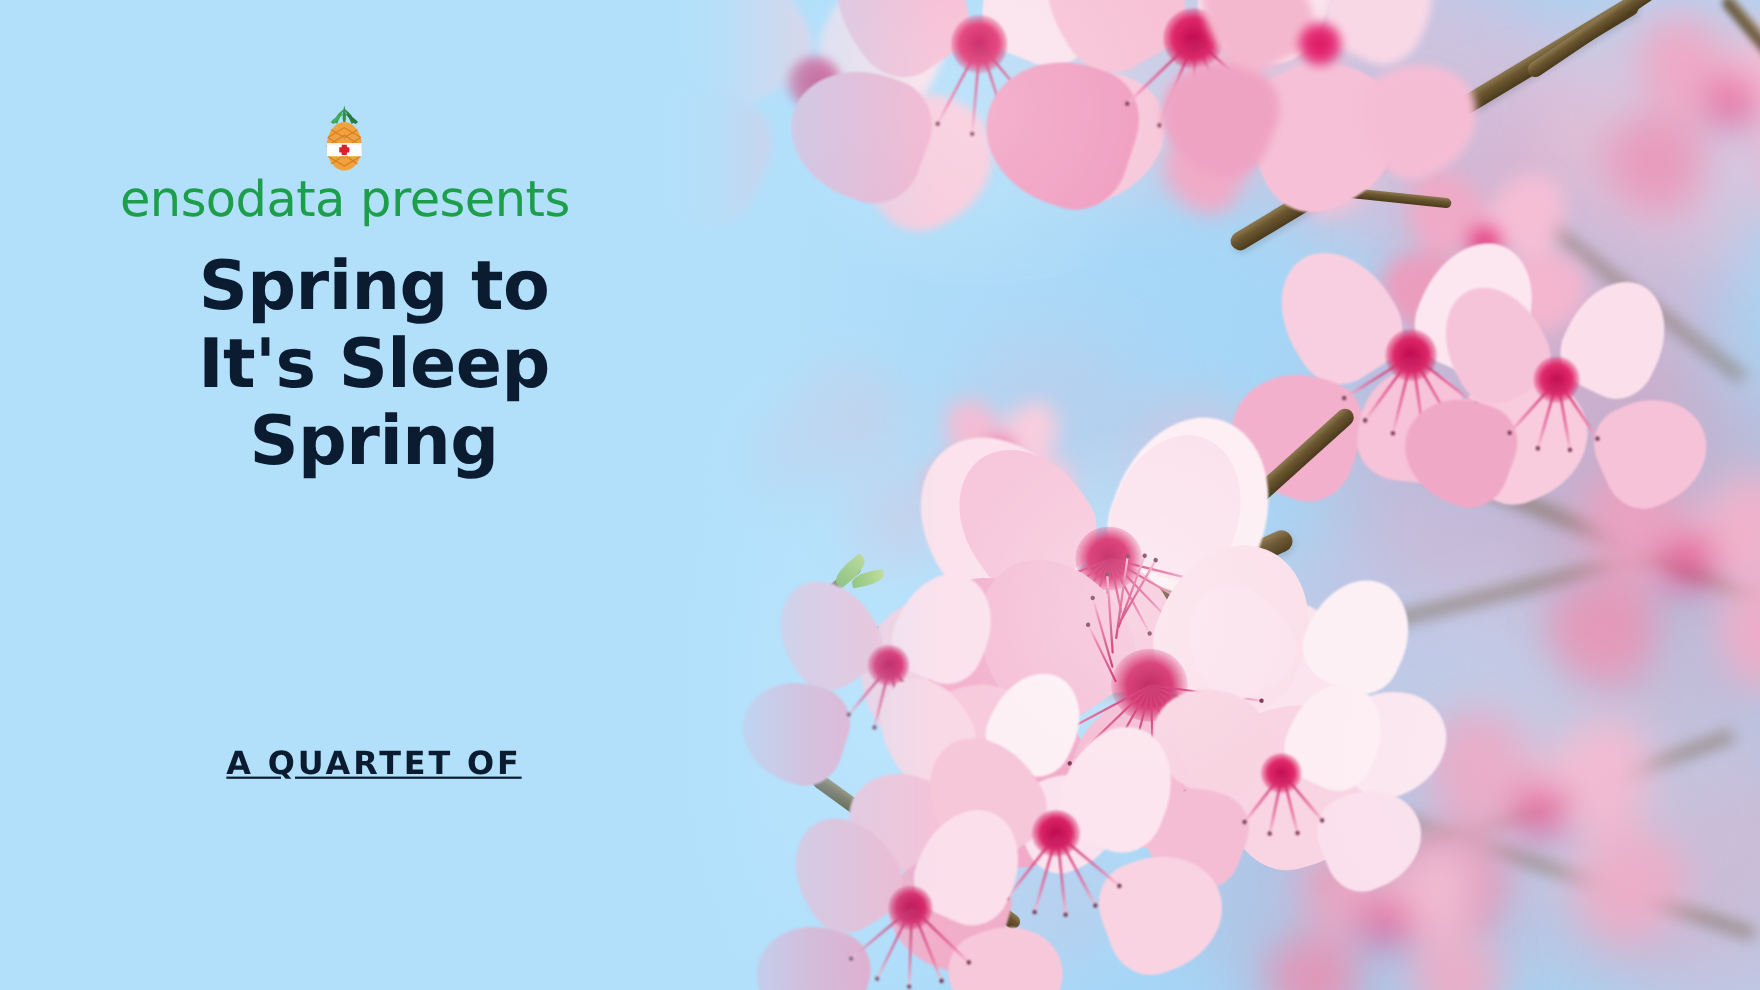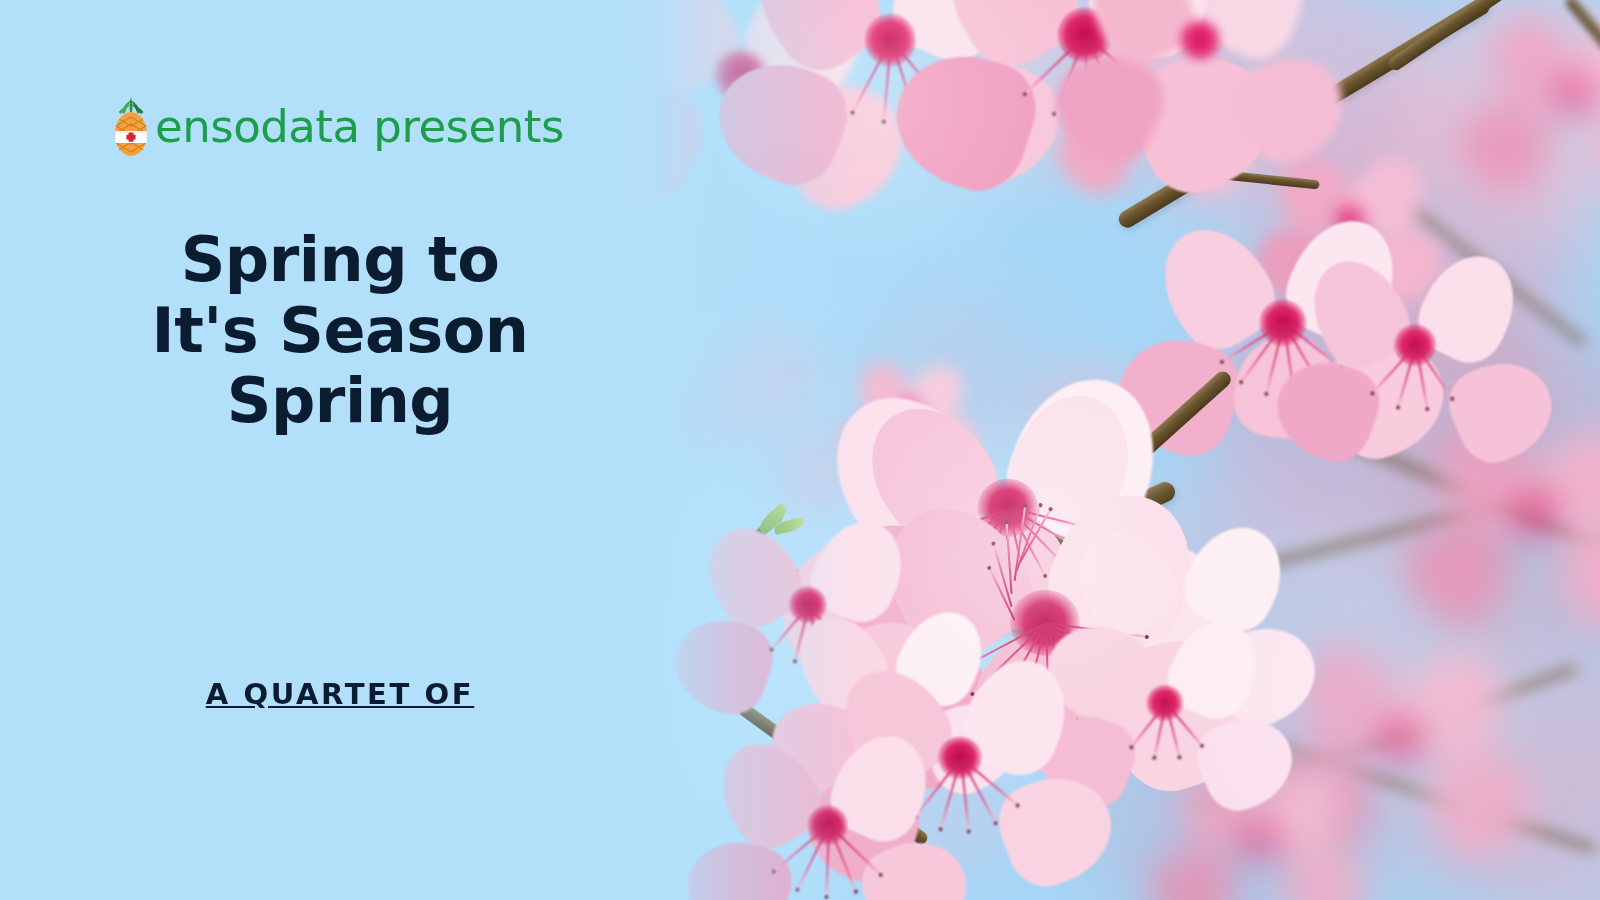--- a/index.html
+++ b/index.html
@@ -88,20 +88,21 @@
     position:absolute; left:0; top:0;
     width:660px; height:900px;
     z-index:80;
   }
 
   #logo-row {
     position:absolute;
     left:108px; top:92px;
     display:flex; align-items:center;
     height:68px;
+    flex-direction:column;
   }
   #pineapple-icon { width:46px; height:66px; position:relative; flex:0 0 auto; }
   #brand-text {
     font-family:"DejaVu Sans", sans-serif;
     font-size:45px;
     font-weight:400;
     letter-spacing:-0.5px;
     color:#1d9e4b;
     margin-left:1px;
     line-height:1;
@@ -491,21 +492,21 @@
             <rect x="20.6" y="39.6" width="4.8" height="9.2" rx="0.6"></rect>
             <rect x="18.4" y="41.8" width="9.2" height="4.8" rx="0.6"></rect>
           </g>
         </svg>
       </div>
       <div id="brand-text">ensodata presents</div>
     </div>
 
     <div id="headline">
       <span class="ln">Spring to</span>
-      <span class="ln">It's Season</span>
+      <span class="ln">It's Sleep</span>
       <span class="ln">Spring</span>
     </div>
 
     <div id="subhead">
       <span class="ln">A QUARTET OF</span>
     </div>
 
   </div>
 </div>
 

